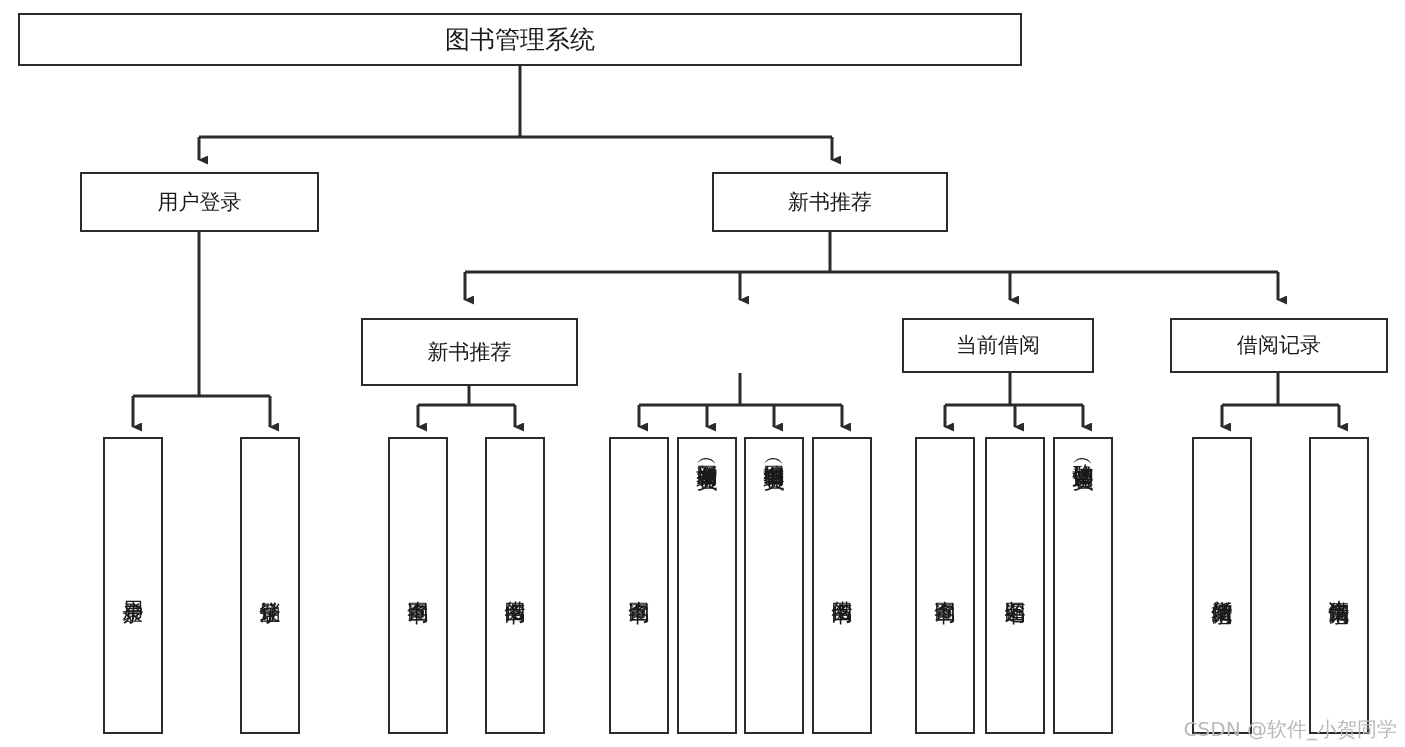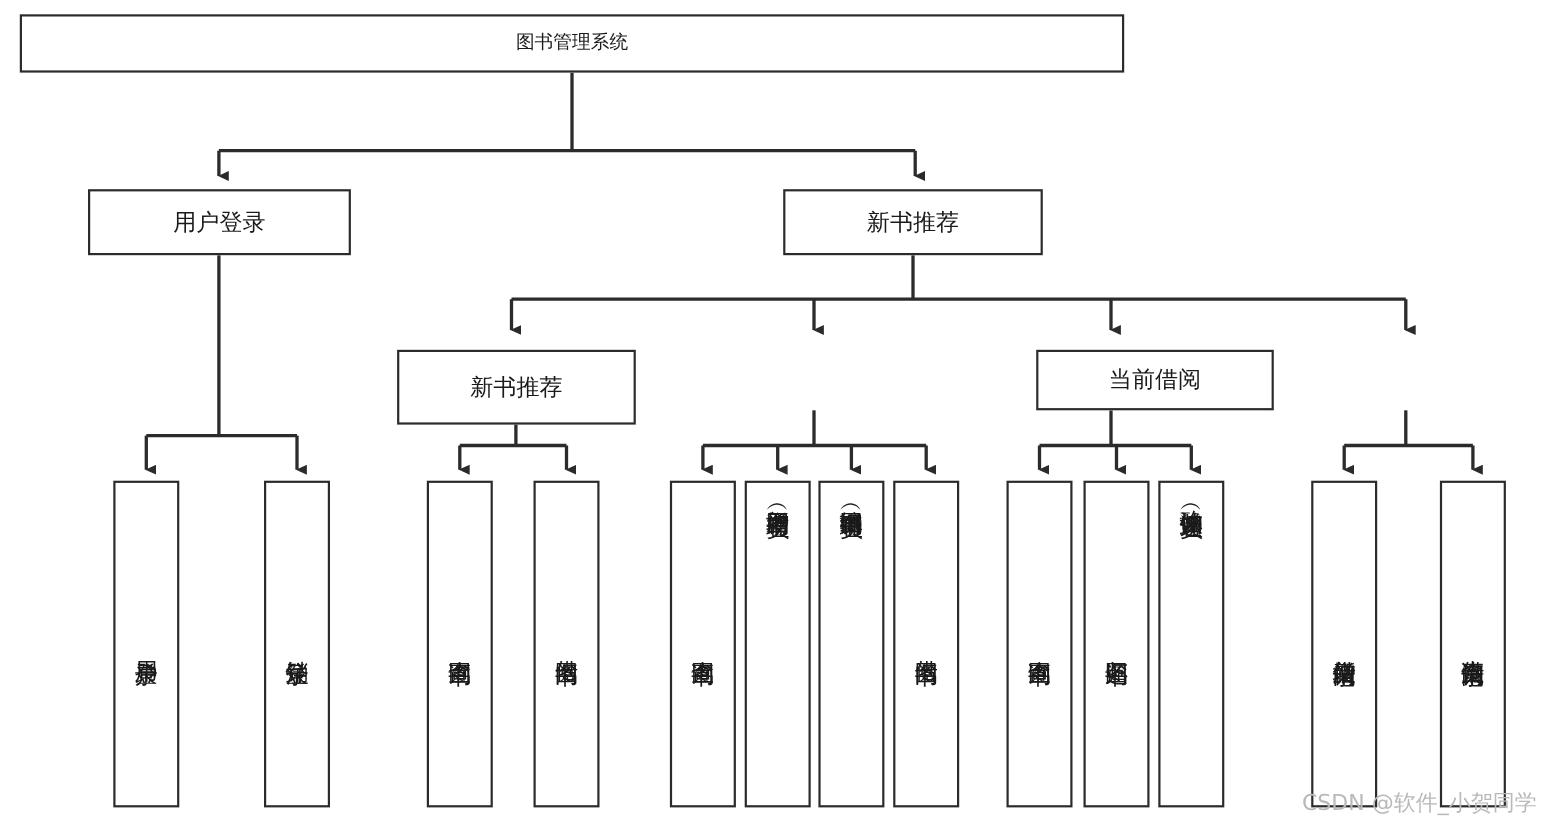--- a/index.html
+++ b/index.html
@@ -39,21 +39,21 @@
   .node-label {
     color: #1a1a1a;
     text-align: center;
     line-height: 1.18;
     white-space: nowrap;
   }
   .node.horizontal .node-label {
     font-size: 21px;
   }
   .node.root .node-label {
-    font-size: 17px;
+    font-size: 25px;
   }
   .node.vertical {
     align-items: flex-start;
     justify-content: center;
     padding-top: 8px;
   }
   .node.vertical .node-label {
     writing-mode: vertical-rl;
     text-orientation: upright;
     font-size: 21px;
@@ -138,22 +138,25 @@
   <div class="node horizontal" style="left:80px; top:172px; width:239px; height:60px;">
     <span class="node-label">用户登录</span>
   </div>
   <div class="node horizontal" style="left:712px; top:172px; width:236px; height:60px;">
     <span class="node-label">新书推荐</span>
   </div>
 
   <div class="node horizontal" style="left:361px; top:318px; width:217px; height:68px;">
     <span class="node-label">新书推荐</span>
   </div>
-  <div class="node horizontal" style="left:942px; top:318px; width:216px; height:55px;">
+  <div class="node horizontal" style="left:902px; top:318px; width:192px; height:55px;">
     <span class="node-label">当前借阅</span>
+  </div>
+  <div class="node horizontal" style="left:1170px; top:318px; width:218px; height:55px;">
+    <span class="node-label">借阅记录</span>
   </div>
 
   <div class="node vertical centered" style="left:103px; top:437px; width:60px; height:297px;">
     <span class="node-label">用户登录</span>
   </div>
   <div class="node vertical centered" style="left:240px; top:437px; width:60px; height:297px;">
     <span class="node-label">注销登录</span>
   </div>
 
   <div class="node vertical centered" style="left:388px; top:437px; width:60px; height:297px;">

